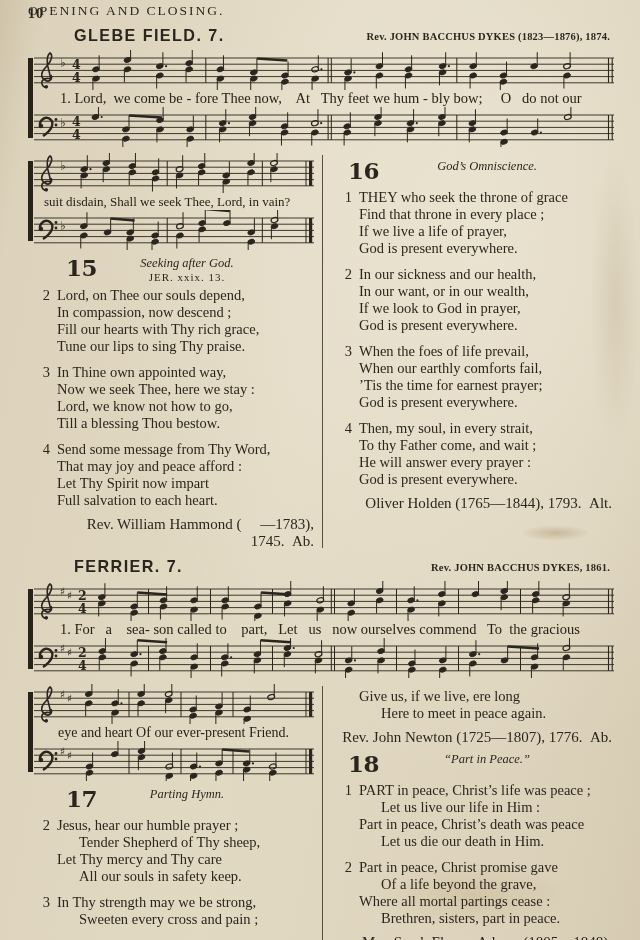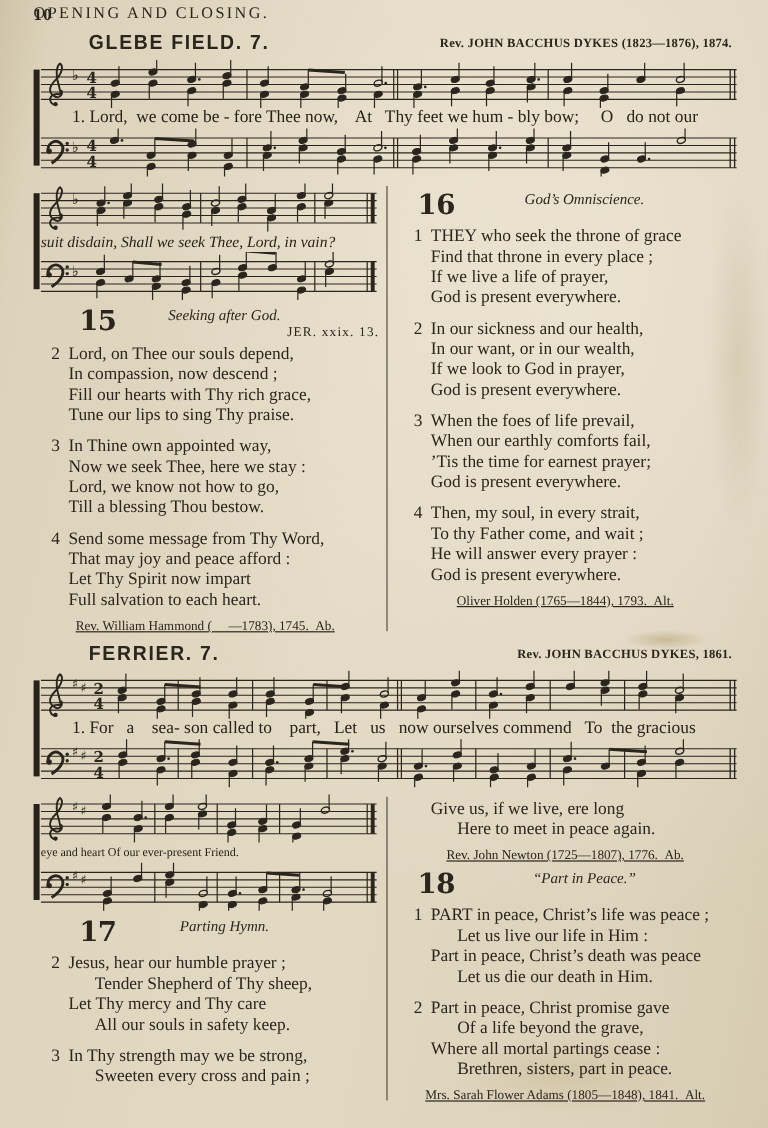--- a/index.html
+++ b/index.html
@@ -25,43 +25,43 @@
   .tuneattr{position:absolute;right:4px;top:5px;font-size:10.5px;font-weight:bold;letter-spacing:.2px;}
 
   
   .system{position:relative;padding-left:6px;}
   .sysbar{position:absolute;left:0;top:8px;bottom:9px;width:5px;background:#27221a;}
   .system svg{display:block;height:40px;}
   .system.full svg{width:580px;}
   .system.half svg{width:280px;}
   .lyric{white-space:pre;overflow:hidden;height:17px;line-height:17px;font-size:14.5px;color:#272217;}
   .lyric.l-a1{padding-left:26px;}
-  .lyric.l-a2{font-size:13px;font-style:italic;}
+  .lyric.l-a2{padding-left:10px;font-size:13px;}
   .lyric.l-b1{padding-left:26px;}
-  .lyric.l-b2{font-size:10px;}
+  .lyric.l-b2{padding-left:24px;font-size:14px;}
 
   
   .twocol{display:flex;align-items:stretch;margin-top:6px;}
   .col-left{width:288px;flex:none;}
   .col-divider{width:1px;background:#56503f;margin:2px 5px 2px 6px;flex:none;}
   .col-right{flex:1;min-width:0;padding-left:2px;}
 
   
   .hymnhead{position:relative;min-height:26px;margin:6px 0 4px 0;}
   .hymnno{position:absolute;left:14px;top:-2px;font-family:"DejaVu Serif",serif;font-weight:bold;font-size:23px;letter-spacing:-.5px;margin-left:24px;}
   .hymntitles{text-align:center;padding-left:30px;}
   .htitle{font-style:italic;font-size:12.5px;}
-  .hsub{font-size:11px;letter-spacing:1px;text-align:right;}
+  .hsub{font-size:11px;letter-spacing:1px;}
   .hsub:empty,.htitle:empty{display:none;}
   .verse{display:flex;margin-bottom:9px;}
   .vno{flex:none;width:22px;text-align:right;margin-right:7px;font-size:14.5px;}
   .vlines{flex:1;min-width:0;}
   .vline{font-size:14.5px;line-height:17px;white-space:nowrap;}
   .vline.indent{padding-left:22px;}
-  .attr{font-size:11px;text-align:center;padding-right:2px;margin-top:-2px;text-decoration:underline;}
+  .attr{font-size:15px;text-align:right;padding-right:2px;margin-top:-2px;}
   .contblock{margin-top:4px;}
   .h18{margin-top:2px;}
 </style>
 </head>
 <body>
 
 <div class="page">
   <div class="stain" style="left:520px;top:525px;width:70px;height:16px;background:radial-gradient(ellipse,rgba(150,125,75,.35),rgba(0,0,0,0) 70%);"></div>
   <div class="stain" style="left:370px;top:860px;width:200px;height:70px;background:radial-gradient(ellipse,rgba(170,145,90,.22),rgba(0,0,0,0) 70%);"></div>
   <div class="stain" style="left:590px;top:150px;width:50px;height:300px;background:radial-gradient(ellipse,rgba(140,120,80,.15),rgba(0,0,0,0) 70%);"></div>

